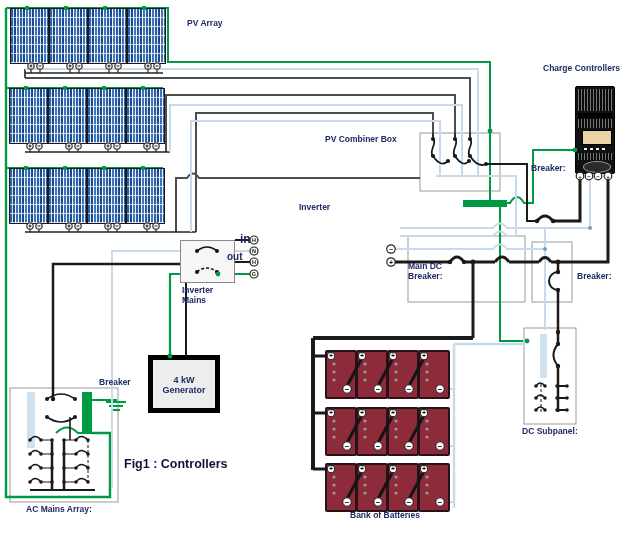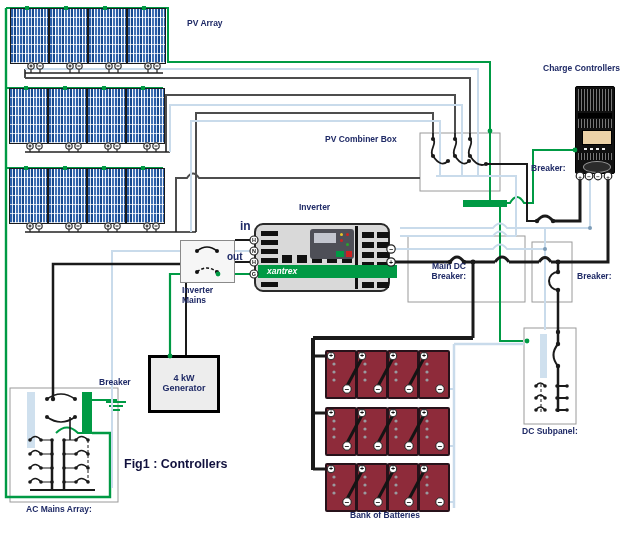--- a/index.html
+++ b/index.html
@@ -4,21 +4,21 @@
 <style>
   html,body{margin:0;padding:0;background:#fff;}
   #stage{position:relative;width:638px;height:537px;background:#ffffff;overflow:hidden;
          font-family:"Liberation Sans",sans-serif;}
   svg.layer{position:absolute;left:0;top:0;width:638px;height:537px;}
   #svg-under{z-index:0;}
   .comp{position:absolute;z-index:1;box-sizing:border-box;}
   #svg-over{z-index:2;}
   .lbl{position:absolute;z-index:3;font-size:8.5px;font-weight:bold;color:#1f2a66;
        white-space:nowrap;line-height:1.1;}
-  .lbl.ctr{text-align:right;}
+  .lbl.ctr{text-align:left;}
   .caption{position:absolute;left:124px;top:456px;z-index:3;font-size:12.5px;font-weight:bold;
            color:#10103d;line-height:1.3;}
   
   .pv-panel{position:absolute;width:37px;height:54px;border:1px solid #1a1a1a;z-index:1;
     background-image:
       repeating-linear-gradient(0deg, rgba(255,255,255,.75) 0 1px, rgba(255,255,255,0) 1px 9px),
       repeating-linear-gradient(90deg, #2a5ea9 0 2px, #d8e4f2 2px 3px, #16498f 3px 5px,
         #ffffff 5px 6px, #4272b4 6px 8px, #eef3fa 8px 9px);}
   
   .battery{position:absolute;width:28px;height:45px;background:#8e2b3a;border:2px solid #27121a;
@@ -55,21 +55,21 @@
   .cc-f2{position:absolute;left:2px;top:32px;right:2px;height:9px;}
   .cc-lcd{position:absolute;left:6px;top:43px;width:28px;height:13px;background:#ecd2a7;
             border:1px solid #000;}
   .cc-dots{position:absolute;left:8px;top:60px;width:24px;height:4px;}
   .cc-dot{position:absolute;top:1px;width:3px;height:2px;background:#eee;}
   .cc-f3{position:absolute;left:2px;top:66px;right:2px;height:7px;}
   .cc-logo{position:absolute;left:7px;top:74px;width:26px;height:10px;border:1px solid #999;
             border-radius:50%;background:#2b2b2b;}
   
   .bypass{left:180px;top:240px;width:55px;height:43px;background:#f6f6f6;border:1px solid #8a8a8a;}
-  .genbox{left:148px;top:355px;width:72px;height:58px;background:#ededed;border:3px solid #000000;
+  .genbox{left:148px;top:355px;width:72px;height:58px;background:#ededed;border:5px solid #000000;
           text-align:center;color:#1f2a66;font-size:9px;font-weight:bold;padding-top:15px;}
 </style>
 </head>
 <body>
 
 <div id="stage">
 
   <svg id="svg-under" class="layer" viewBox="0 0 638 537" xmlns="http://www.w3.org/2000/svg">
 
     <g fill="#ffffff" stroke="#9a9a9a" stroke-width="1">
@@ -209,40 +209,20 @@
         <path d="M557,398 H567" stroke="#1a1a1a" stroke-width="2" fill="none"></path>
         <circle cx="536" cy="410" r="1.8" fill="#1a1a1a"></circle>
         <circle cx="545" cy="410" r="1.8" fill="#1a1a1a"></circle>
         <circle cx="557" cy="410" r="1.8" fill="#1a1a1a"></circle>
         <circle cx="567" cy="410" r="1.8" fill="#1a1a1a"></circle>
         <path d="M536,410 Q540,404 545,410" stroke="#1a1a1a" stroke-width="1.4" fill="none"></path>
         <path d="M557,410 H567" stroke="#1a1a1a" stroke-width="2" fill="none"></path>
       </g>
   </svg>
 
-  <div class="comp inverter">
-    <div class="inv-slots-l"></div>
-    <div class="inv-slots-l2"></div>
-    <div class="inv-mid-slots"></div>
-    <div class="inv-divider"></div>
-    <div class="inv-grid"></div>
-    <div class="inv-grid2"></div>
-    <div class="inv-display">
-      <div class="inv-screen"></div>
-      <div class="led" style="left:30px;top:4px;background:#e8c32a"></div>
-      <div class="led" style="left:36px;top:4px;background:#cc2222"></div>
-      <div class="led" style="left:30px;top:10px;background:#cc2222"></div>
-      <div class="led" style="left:36px;top:14px;background:#2aa52a"></div>
-      <div class="btn-g"></div>
-      <div class="btn-r"></div>
-    </div>
-    <div class="inv-stripe">
-      <span>xantrex</span>
-    </div>
-  </div>
 
   <div class="comp controller">
     <div class="cc-f1 fins"></div>
     <div class="cc-band"></div>
     <div class="cc-f2 fins"></div>
     <div class="cc-lcd"></div>
     <div class="cc-dots">
       <div class="cc-dot" style="left:0px"></div>
       <div class="cc-dot" style="left:6px"></div>
       <div class="cc-dot" style="left:12px"></div>
@@ -501,21 +481,21 @@
   <span class="lbl" style="left:531px;top:164px">Breaker:</span>
   <span class="lbl ctr" style="left:408px;top:262px;width:58px">Main DC</span>
   <span class="lbl ctr" style="left:408px;top:272px;width:58px">Breaker:</span>
   <span class="lbl" style="left:577px;top:272px">Breaker:</span>
   <span class="lbl" style="left:522px;top:427px">DC Subpanel:</span>
   <span class="lbl" style="left:350px;top:511px">Bank of Batteries</span>
   <span class="lbl" style="left:26px;top:505px">AC Mains Array:</span>
   <span class="lbl" style="left:182px;top:286px">Inverter</span>
   <span class="lbl" style="left:182px;top:296px">Mains</span>
   <span class="lbl" style="left:99px;top:378px">Breaker</span>
-  <span class="lbl" style="left:240px;top:220px;font-size:12px">in</span>
+  <span class="lbl" style="left:240px;top:233px;font-size:12px">in</span>
   <span class="lbl" style="left:227px;top:251px;font-size:10px">out</span>
 
   <div class="caption">
     <div>Fig1 : Controllers</div>
   </div>
 <div class="pv-panel" style="left: 10px; top: 8px;"></div>
     <div class="pv-panel" style="left: 49px; top: 8px;"></div>
     <div class="pv-panel" style="left: 88px; top: 8px;"></div>
     <div class="pv-panel" style="left: 127px; top: 8px;"></div>
     <div class="pv-panel" style="left: 9px; top: 88px;"></div>

